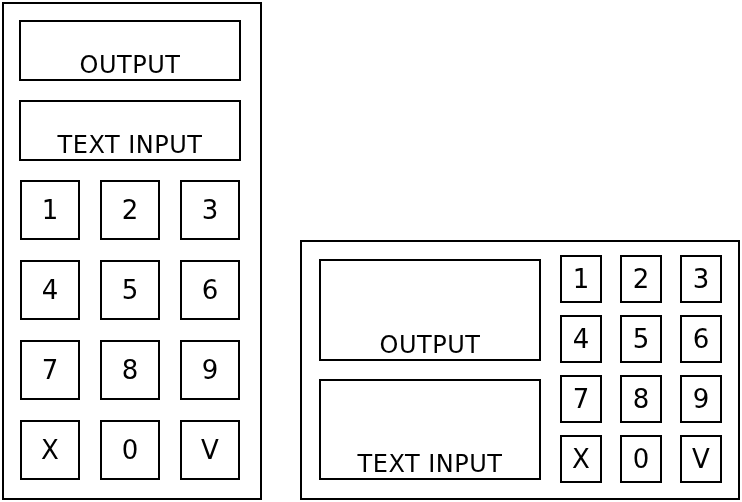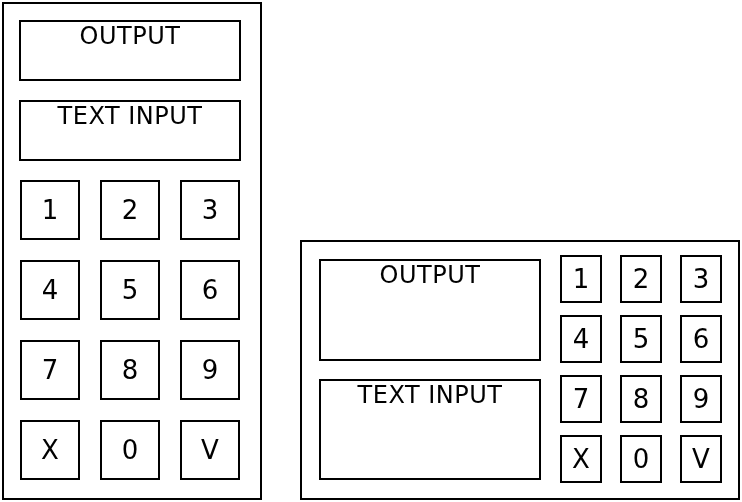--- a/index.html
+++ b/index.html
@@ -33,21 +33,21 @@
     top: 240px;
     width: 440px;
     height: 260px;
   }
   .wirebox {
     position: absolute;
     box-sizing: border-box;
     border: 2px solid #000000;
     background: #ffffff;
     display: flex;
-    align-items: flex-start;
+    align-items: flex-end;
     justify-content: center;
     font-size: 24px;
     letter-spacing: 0.5px;
     white-space: nowrap;
   }
   
   #portrait-frame .output-box {
     left: 15px; top: 16px; width: 222px; height: 61px;
   }
   #portrait-frame .input-box {

